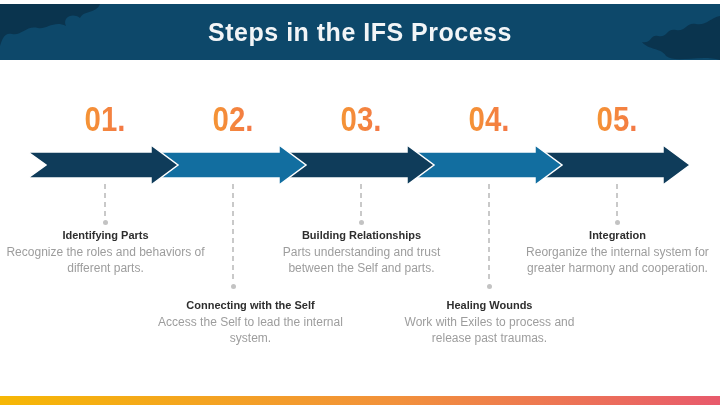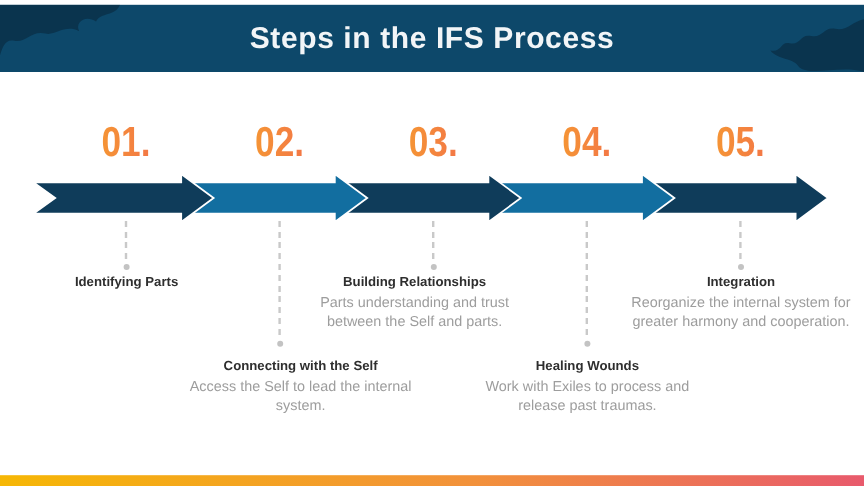--- a/index.html
+++ b/index.html
@@ -43,21 +43,21 @@
   .dash.long{height:98px}
   .dash.s1{left:104px}.dash.s2{left:232px}.dash.s3{left:360px}.dash.s4{left:488px}.dash.s5{left:616px}
   .dot{position:absolute;width:5px;height:5px;border-radius:50%;background:#C3C3C3;}
   .dot.short{top:220px}.dot.long{top:284px}
   .dot.s1{left:103px}.dot.s2{left:231px}.dot.s3{left:359px}.dot.s4{left:487px}.dot.s5{left:615px}
 
   
   .step-text{position:absolute;width:205px;text-align:center;}
   .step-text.odd{top:229px}
   .step-text.even{top:299px}
-  .step-text.s1{left:3px}.step-text.s2{left:148px}.step-text.s3{left:243px}.step-text.s4{left:387px}.step-text.s5{left:515px}
+  .step-text.s1{left:3px}.step-text.s2{left:148px}.step-text.s3{left:259px}.step-text.s4{left:387px}.step-text.s5{left:515px}
   .step-title{font-size:11px;font-weight:600;color:#2E2E2E;margin-bottom:4px;}
   .step-desc{font-size:12px;color:#9D9D9D;line-height:1.3;}
 
   
   .footer-bar{
     position:absolute;left:0;bottom:0;width:720px;height:9px;
     background:linear-gradient(90deg,#F6B705 0%,#F2913B 55%,#E85A6C 100%);
   }
 </style>
 </head>
@@ -93,20 +93,21 @@
   <div class="dot long s2"></div>
   <div class="dash short s3"></div>
   <div class="dot short s3"></div>
   <div class="dash long s4"></div>
   <div class="dot long s4"></div>
   <div class="dash short s5"></div>
   <div class="dot short s5"></div>
 
   <div class="step-text odd s1">
     <div class="step-title">Identifying Parts</div>
+    <div class="step-desc">Recognize the roles and behaviors of different parts.</div>
   </div>
   <div class="step-text even s2">
     <div class="step-title">Connecting with the Self</div>
     <div class="step-desc">Access the Self to lead the internal system.</div>
   </div>
   <div class="step-text odd s3">
     <div class="step-title">Building Relationships</div>
     <div class="step-desc">Parts understanding and trust between the Self and parts.</div>
   </div>
   <div class="step-text odd s5">

